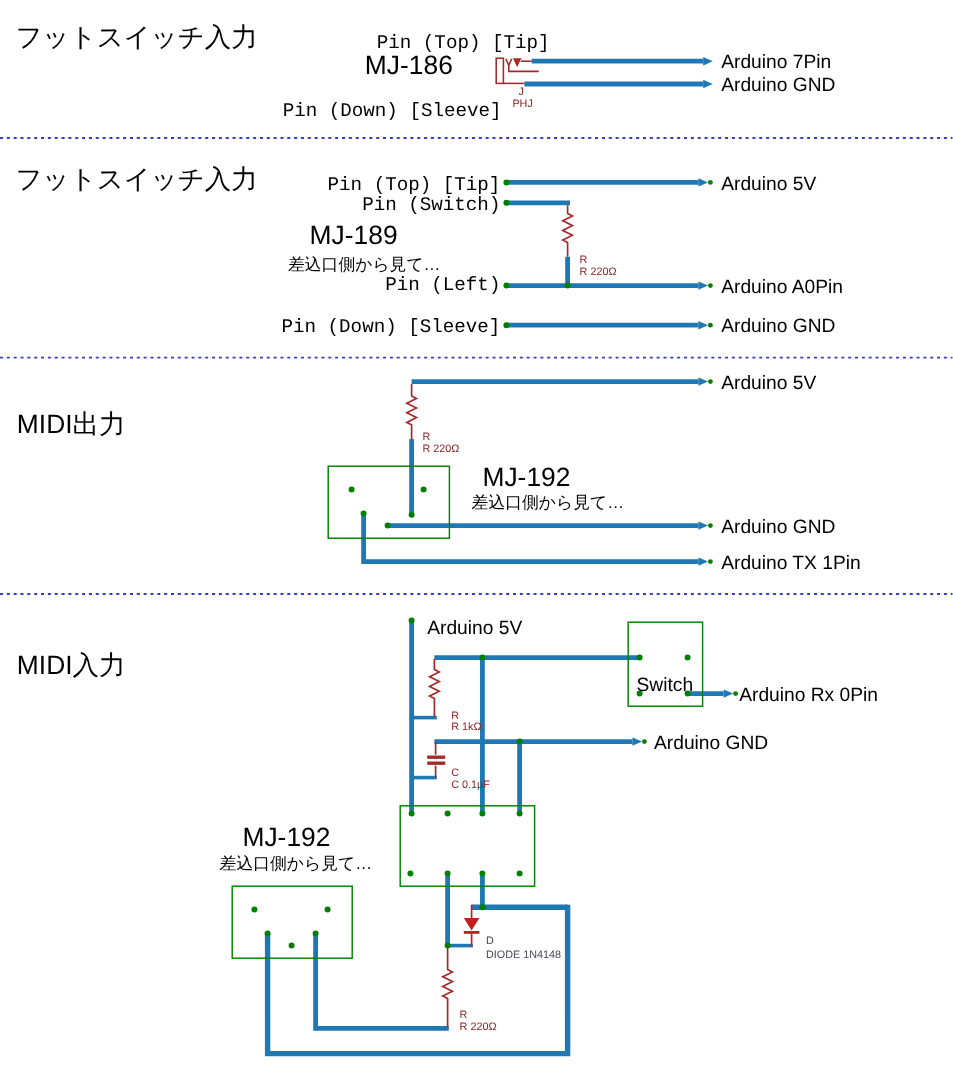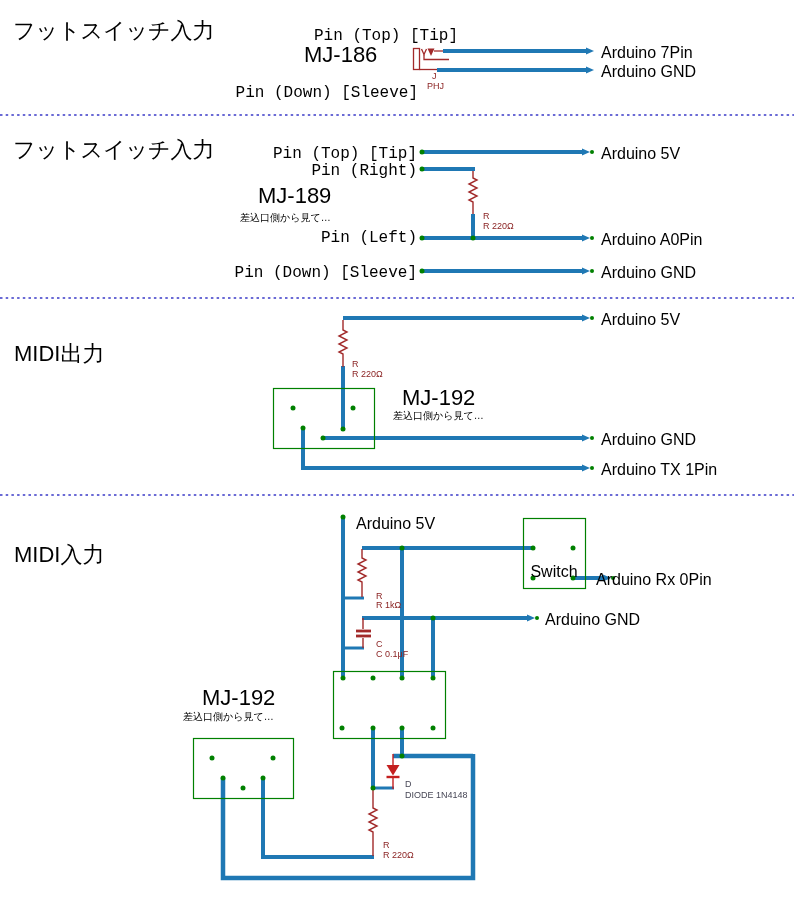--- a/index.html
+++ b/index.html
@@ -4,21 +4,21 @@
 <style>
   html,body{margin:0;padding:0;background:#fff;}
   .stage{position:relative;width:794px;height:901px;background:#fff;overflow:hidden;
          font-family:"Liberation Sans","DejaVu Sans",sans-serif;}
   .stage svg{position:absolute;left:0;top:0;}
   .t{position:absolute;white-space:nowrap;color:#000;line-height:1.15;}
   .title{font-size:22px;}
   .part{font-size:22px;font-weight:normal;}
   .pin{font-size:16px;font-family:Liberation Mono, monospace;}
   .ard{font-size:16px;}
-  .note{font-size:10px;}
+  .note{font-size:14px;}
   .comp{font-size:9px;color:#8b2323;line-height:1.2;}
   .slate{color:#474756;}
   .ctr{text-align:center;margin-top:42px;}
 </style>
 </head>
 <body>
 
 <div class="stage">
 
   <svg width="794" height="901" viewBox="0 0 794 901" xmlns="http://www.w3.org/2000/svg">
@@ -174,21 +174,21 @@
   <div class="t pin" style="right:336px;top:27px;">Pin (Top) [Tip]</div>
   <div class="t part" style="left:304px;top:42px;">MJ-186</div>
   <div class="t pin" style="right:376px;top:84px;">Pin (Down) [Sleeve]</div>
   <div class="t comp" style="left:432px;top:71px;">J</div>
   <div class="t comp" style="left:427px;top:81px;">PHJ</div>
   <div class="t ard" style="left:601px;top:44px;">Arduino 7Pin</div>
   <div class="t ard" style="left:601px;top:63px;">Arduino GND</div>
 
   <div class="t title" style="left:13px;top:137px;">フットスイッチ入力</div>
   <div class="t pin" style="right:377px;top:145px;">Pin (Top) [Tip]</div>
-  <div class="t pin" style="right:377px;top:162px;">Pin (Right)</div>
+  <div class="t pin" style="right:377px;top:162px;">Pin (Switch)</div>
   <div class="t part" style="left:258px;top:183px;">MJ-189</div>
   <div class="t note" style="left:240px;top:212px;">差込口側から見て…</div>
   <div class="t pin" style="right:377px;top:229px;">Pin (Left)</div>
   <div class="t pin" style="right:377px;top:264px;">Pin (Down) [Sleeve]</div>
   <div class="t comp" style="left:483px;top:211px;">R</div>
   <div class="t comp" style="left:483px;top:221px;">R 220Ω</div>
   <div class="t ard" style="left:601px;top:145px;">Arduino 5V</div>
   <div class="t ard" style="left:601px;top:231px;">Arduino A0Pin</div>
   <div class="t ard" style="left:601px;top:264px;">Arduino GND</div>
 
@@ -197,21 +197,21 @@
   <div class="t comp" style="left:352px;top:369px;">R 220Ω</div>
   <div class="t part" style="left:402px;top:385px;">MJ-192</div>
   <div class="t note" style="left:393px;top:410px;">差込口側から見て…</div>
   <div class="t ard" style="left:601px;top:311px;">Arduino 5V</div>
   <div class="t ard" style="left:601px;top:431px;">Arduino GND</div>
   <div class="t ard" style="left:601px;top:461px;">Arduino TX 1Pin</div>
 
   <div class="t title" style="left:14px;top:542px;">MIDI入力</div>
   <div class="t ard" style="left:356px;top:515px;">Arduino 5V</div>
   <div class="t ard ctr" style="left:523px;top:521px;width:62px;">Switch</div>
-  <div class="t ard" style="left:596px;top:571px;">Arduino Rx 0Pin</div>
+  <div class="t ard" style="left:616px;top:571px;">Arduino Rx 0Pin</div>
   <div class="t ard" style="left:545px;top:611px;">Arduino GND</div>
   <div class="t comp" style="left:376px;top:591px;">R</div>
   <div class="t comp" style="left:376px;top:600px;text-align:center;">R 1kΩ</div>
   <div class="t comp" style="left:376px;top:639px;">C</div>
   <div class="t comp" style="left:376px;top:649px;">C 0.1μF</div>
   <div class="t part" style="left:202px;top:685px;">MJ-192</div>
   <div class="t note" style="left:183px;top:711px;">差込口側から見て…</div>
   <div class="t comp slate" style="left:405px;top:779px;">D</div>
   <div class="t comp slate" style="left:405px;top:790px;">DIODE 1N4148</div>
   <div class="t comp" style="left:383px;top:840px;">R</div>

